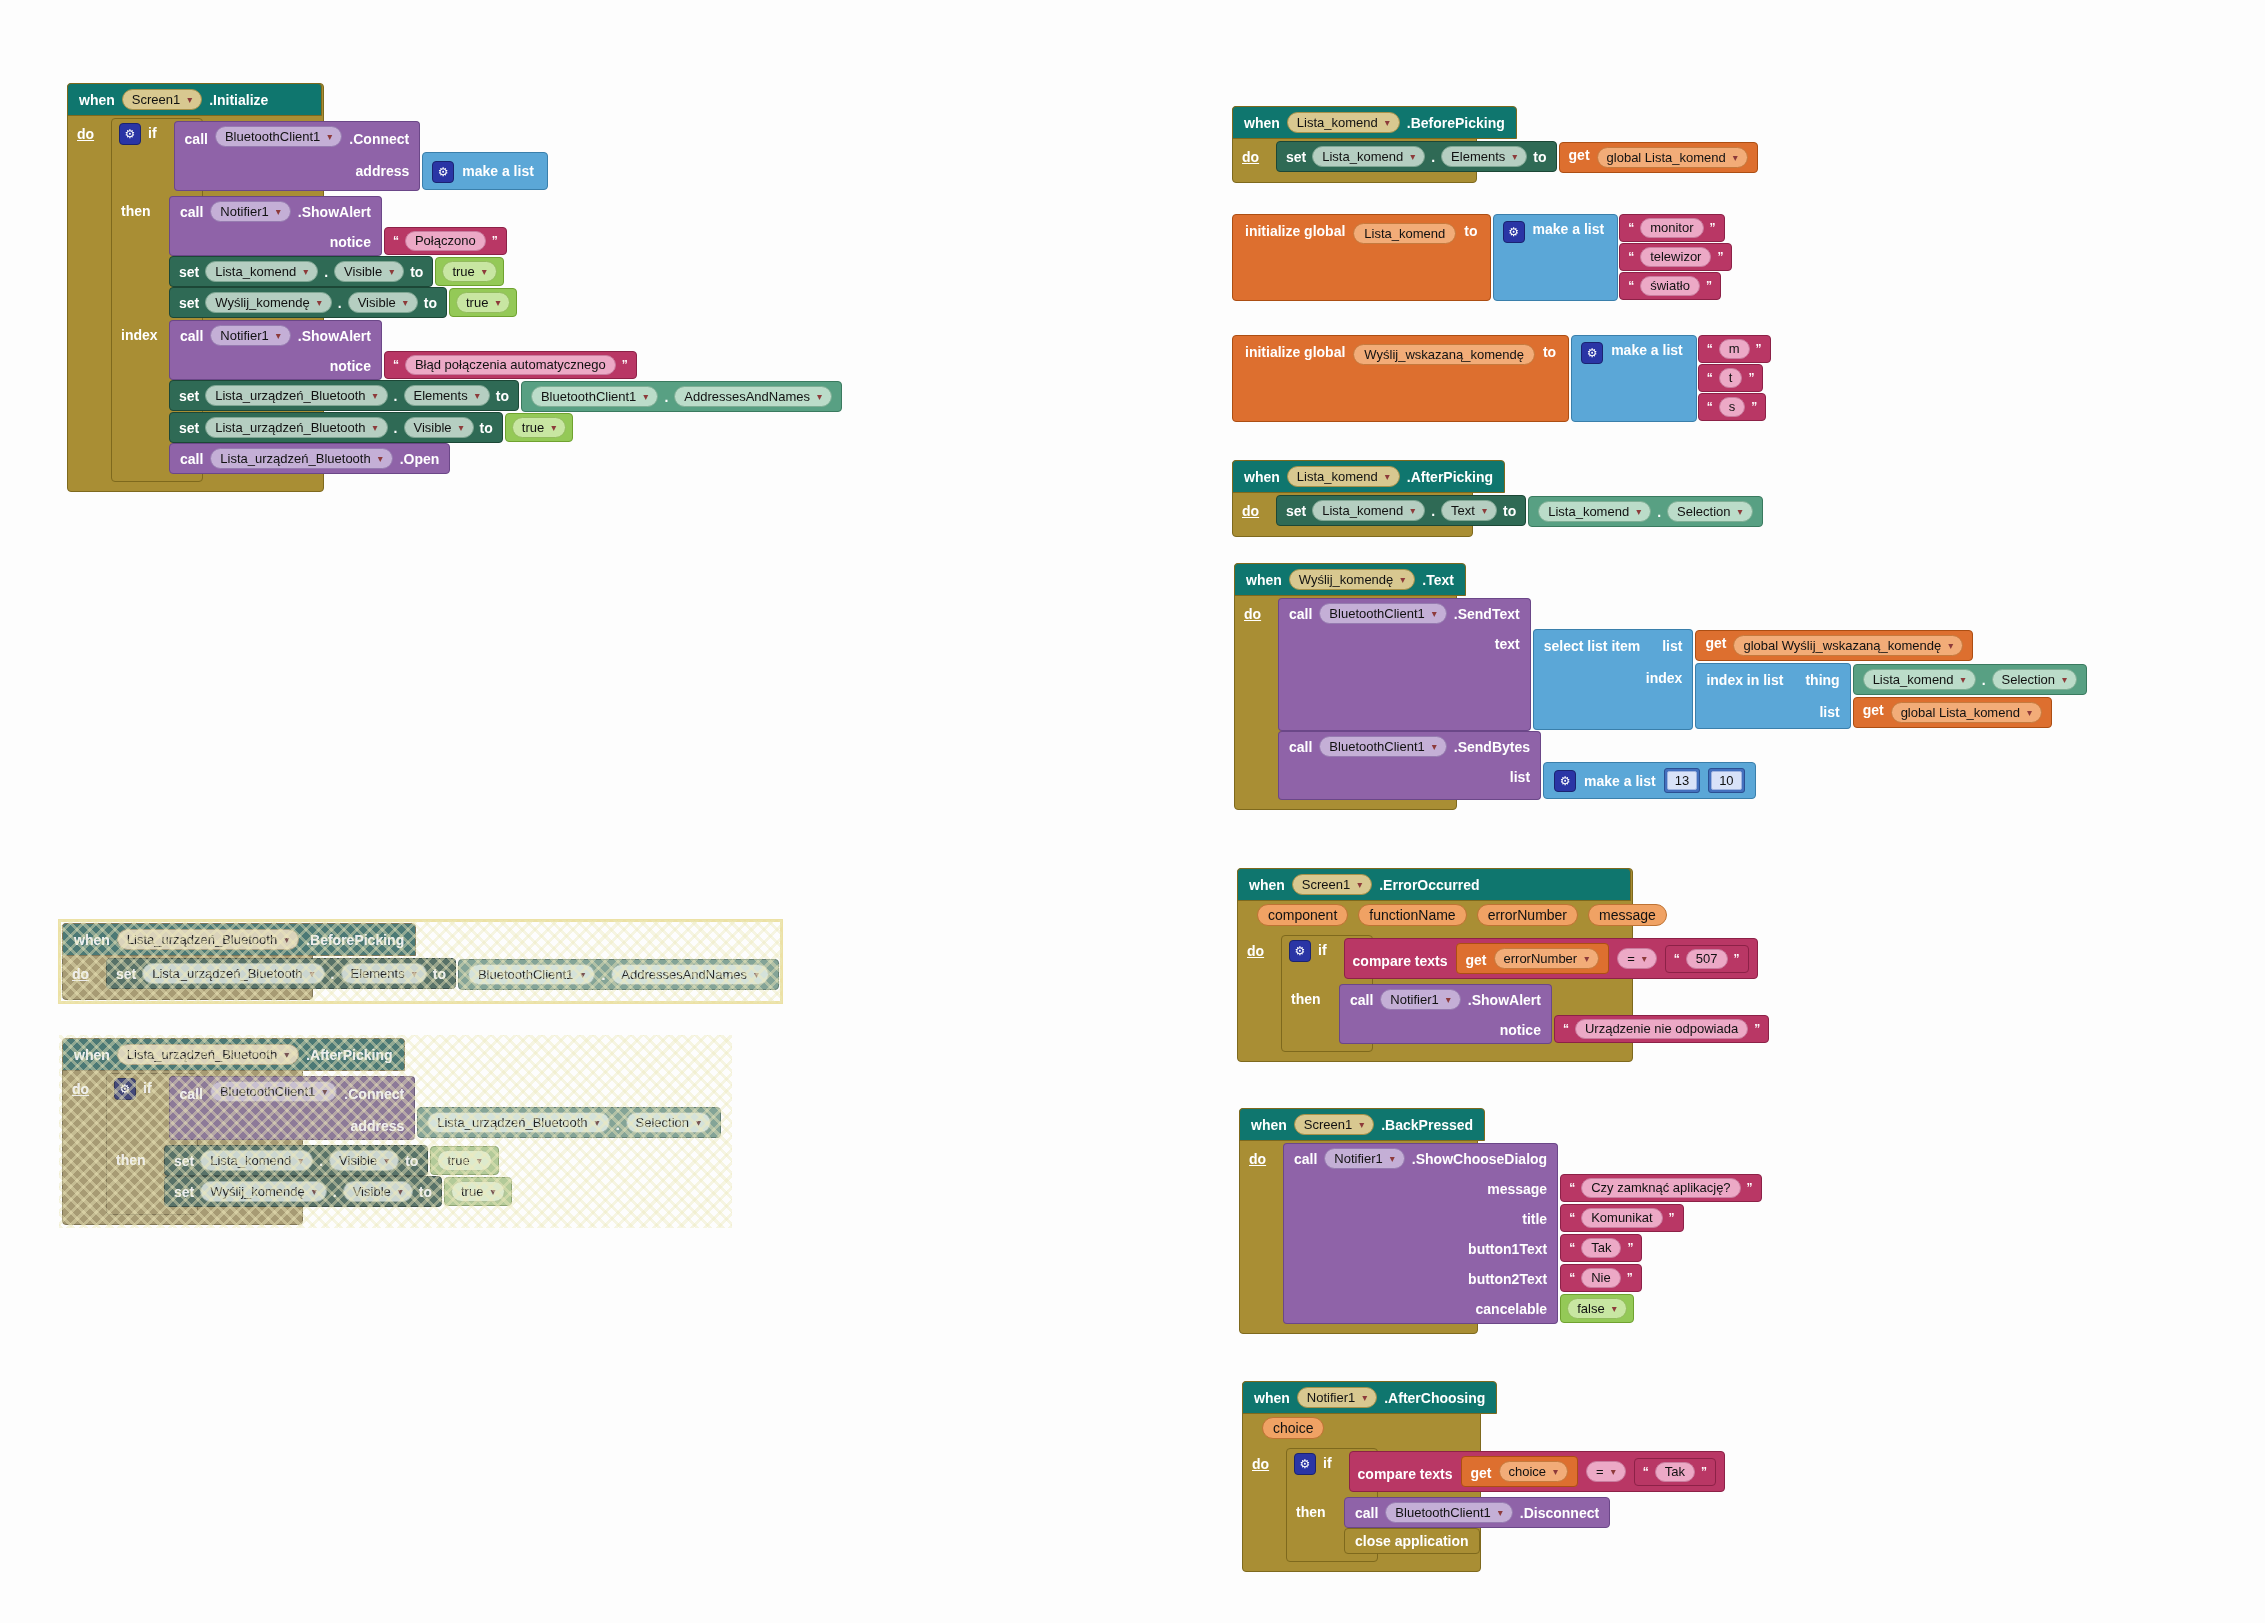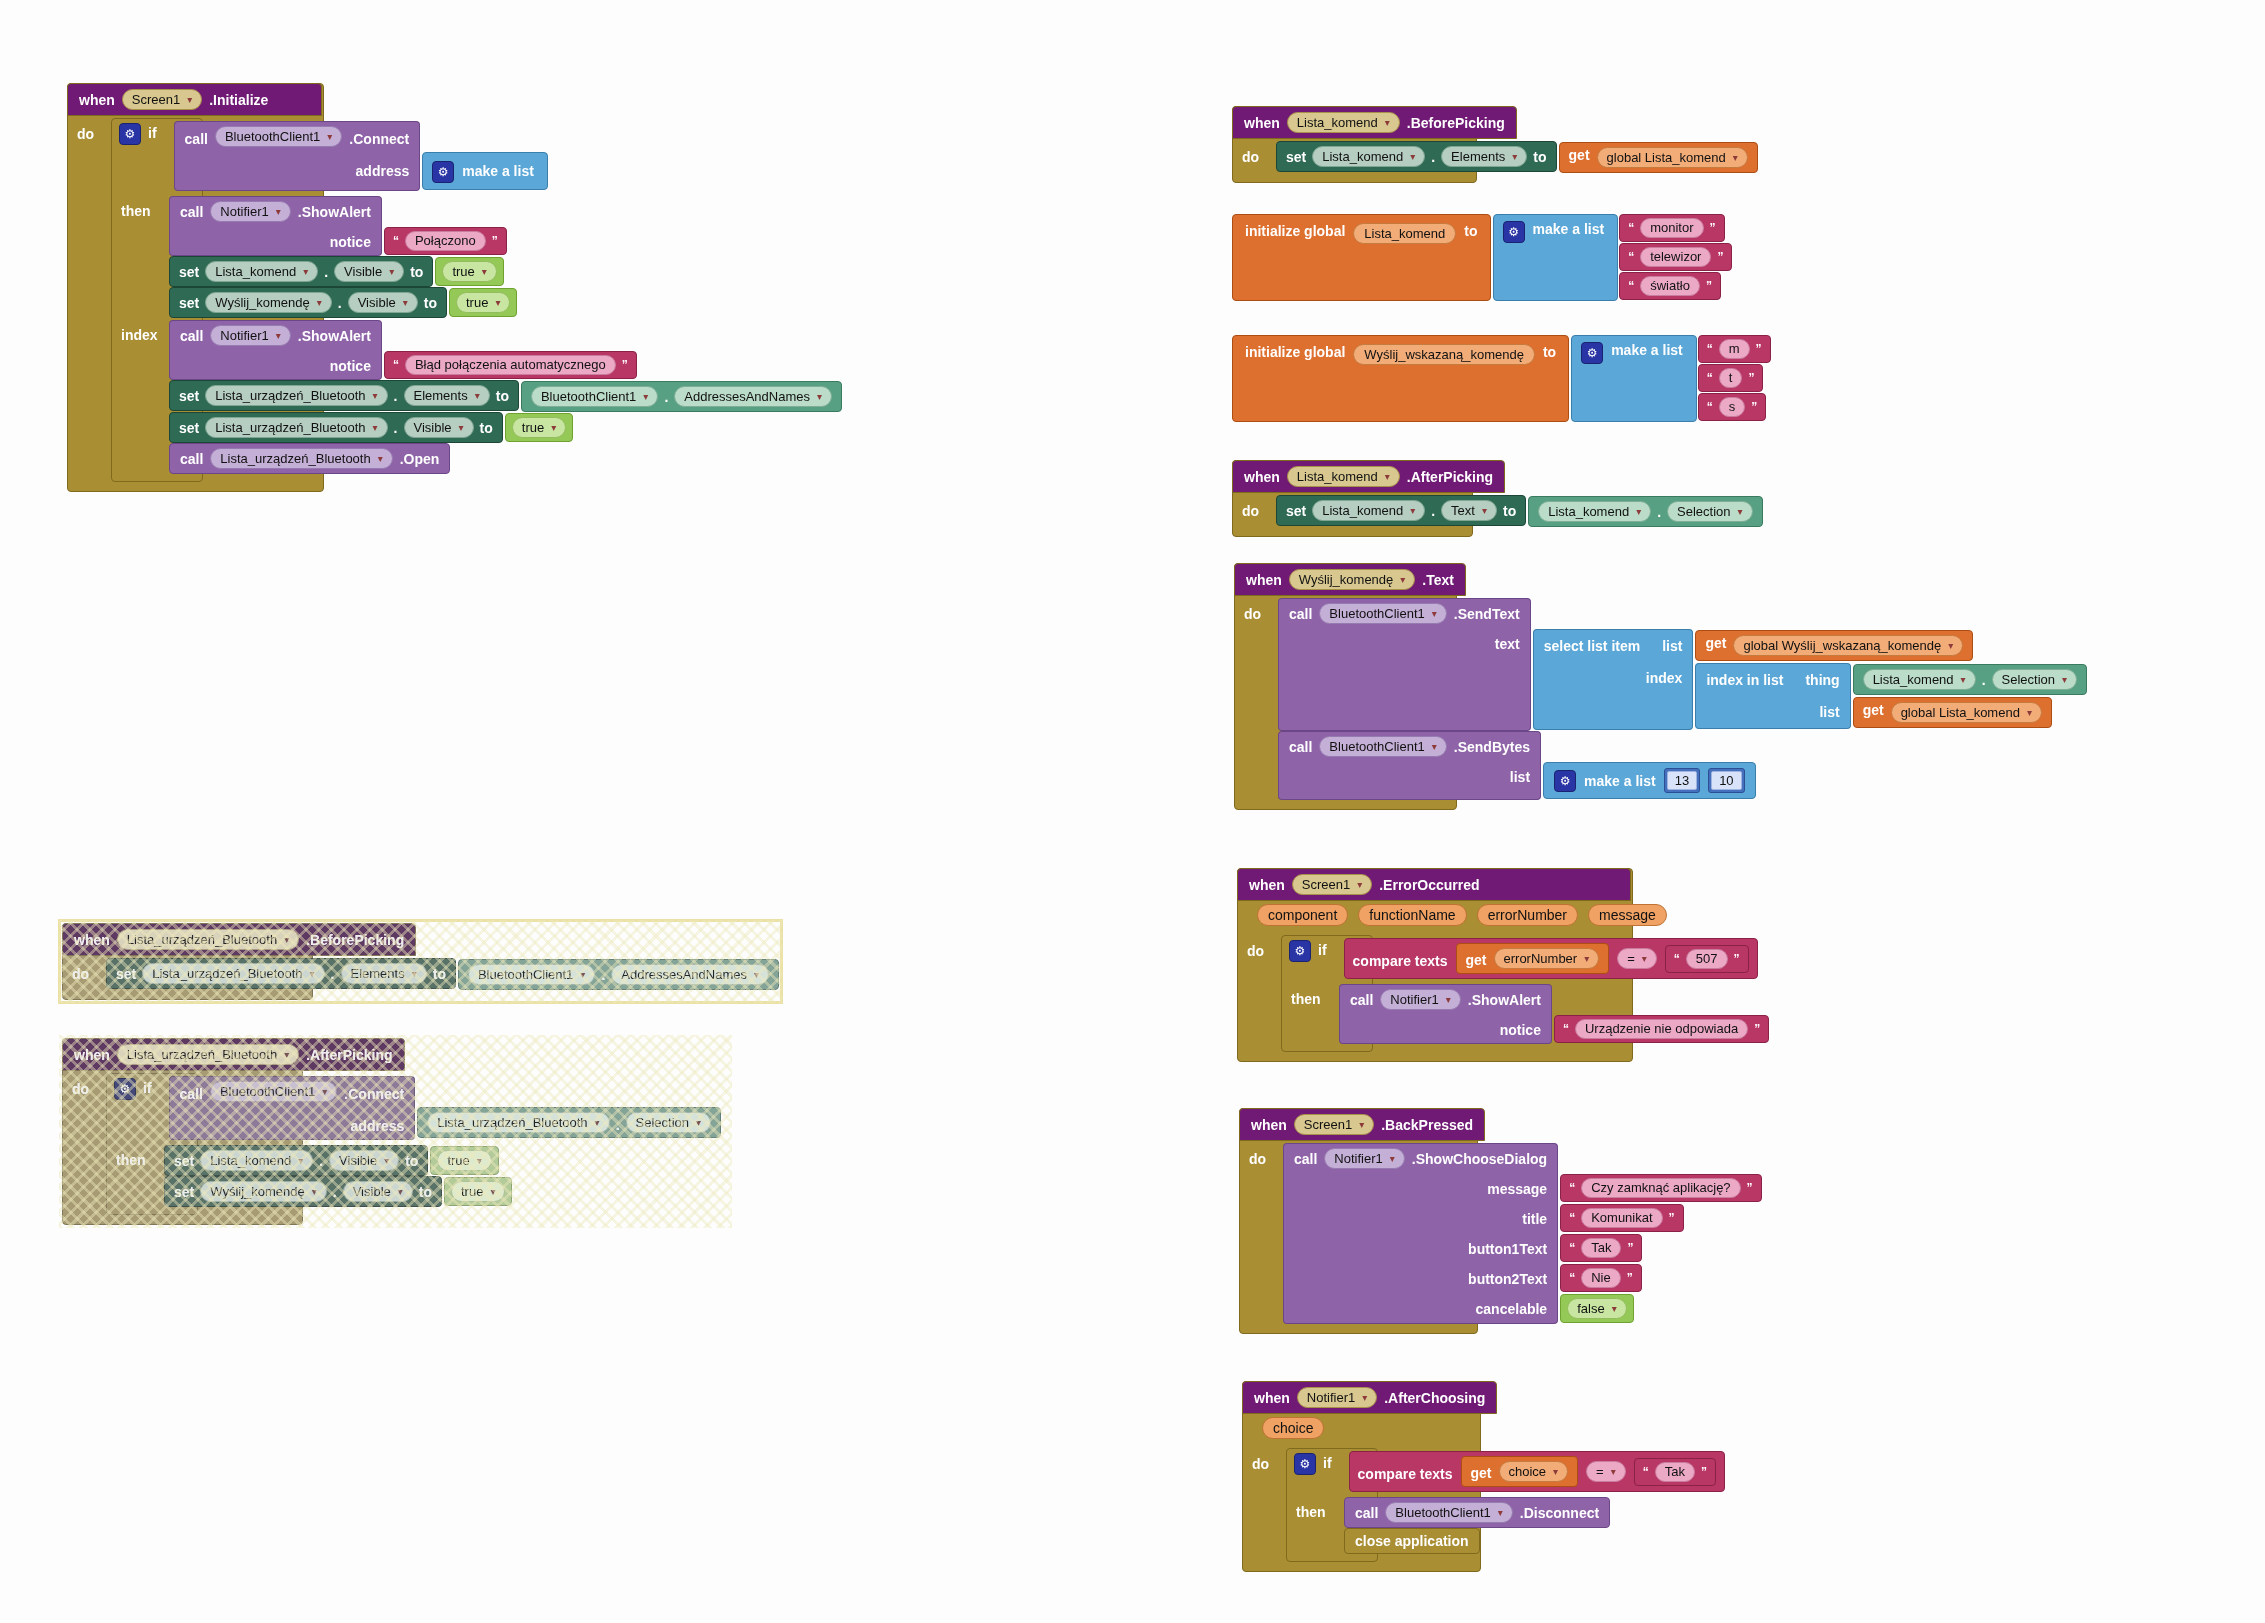--- a/index.html
+++ b/index.html
@@ -18,25 +18,25 @@
   .f-pink{background:#eca9c6;border-color:#c97c9e;}
   .f-logic{background:#c8e6a2;border-color:#93bc5e;}
   .gear{display:inline-flex;align-items:center;justify-content:center;width:20px;height:20px;flex:0 0 auto;
         background:#2a35a5;border:1px solid #1a2370;border-radius:4px;color:#fff;font-size:12px;}
   .gear::before{content:"⚙";}
   
   .event{position:absolute;}
   .eplate{position:absolute;top:0;bottom:0;left:0;width:var(--pw);background:#a98e34;
           border:1px solid #7e691d;border-radius:4px;}
   .ehdr{position:relative;display:flex;align-items:center;gap:7px;padding:5px 11px;min-width:var(--pw);
-        width:max-content;box-sizing:border-box;background:#701a75;border:1px solid #7e691d;border-radius:4px 4px 0 0;}
+        width:max-content;box-sizing:border-box;background:#0f766e;border:1px solid #7e691d;border-radius:4px 4px 0 0;}
   .eparams{position:relative;display:flex;gap:10px;padding:3px 12px 7px 20px;}
   .param{background:#f0a264;border:1px solid #be7334;border-radius:11px;padding:2px 10px;font-size:14px;color:#111;white-space:nowrap;}
   .ebody{position:relative;display:flex;align-items:flex-start;padding:2px 0 10px 6px;}
-  .egut{flex:0 0 34px;padding-top:8px;padding-left:4px;}
+  .egut{flex:0 0 34px;padding-top:8px;padding-left:4px;text-decoration:underline;}
   .stack{display:flex;flex-direction:column;align-items:flex-start;}
   
   .ifblk{position:relative;padding-bottom:8px;}
   .iplate{position:absolute;top:0;bottom:0;left:0;width:var(--iw);background:#a98e34;
           border:1px solid #7e691d;border-radius:4px;}
   .ifhdr{position:relative;display:flex;align-items:flex-start;gap:7px;padding:3px 8px;}
   .ifhdr .kw{padding-top:4px;}
   .ifhdr .gear{margin-top:2px;}
   .testval{margin-left:10px;}
   .branch{position:relative;display:flex;align-items:flex-start;margin-top:2px;}

